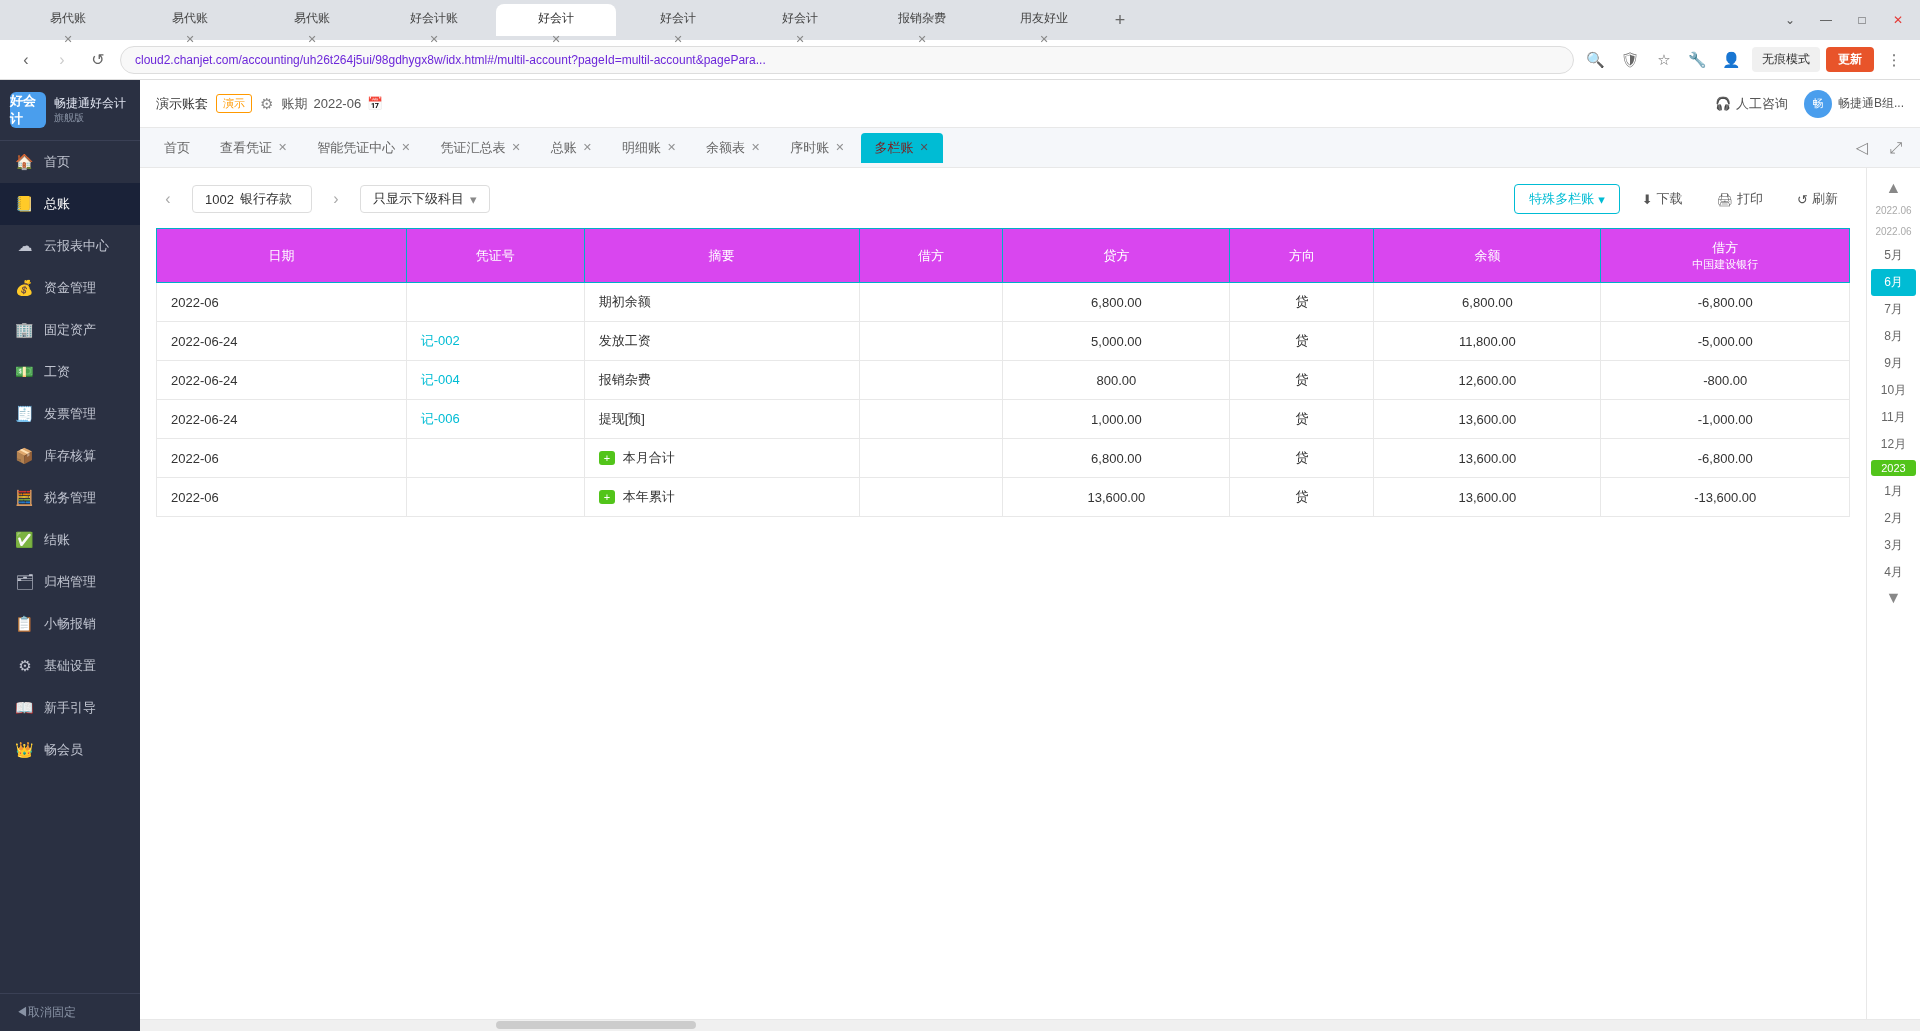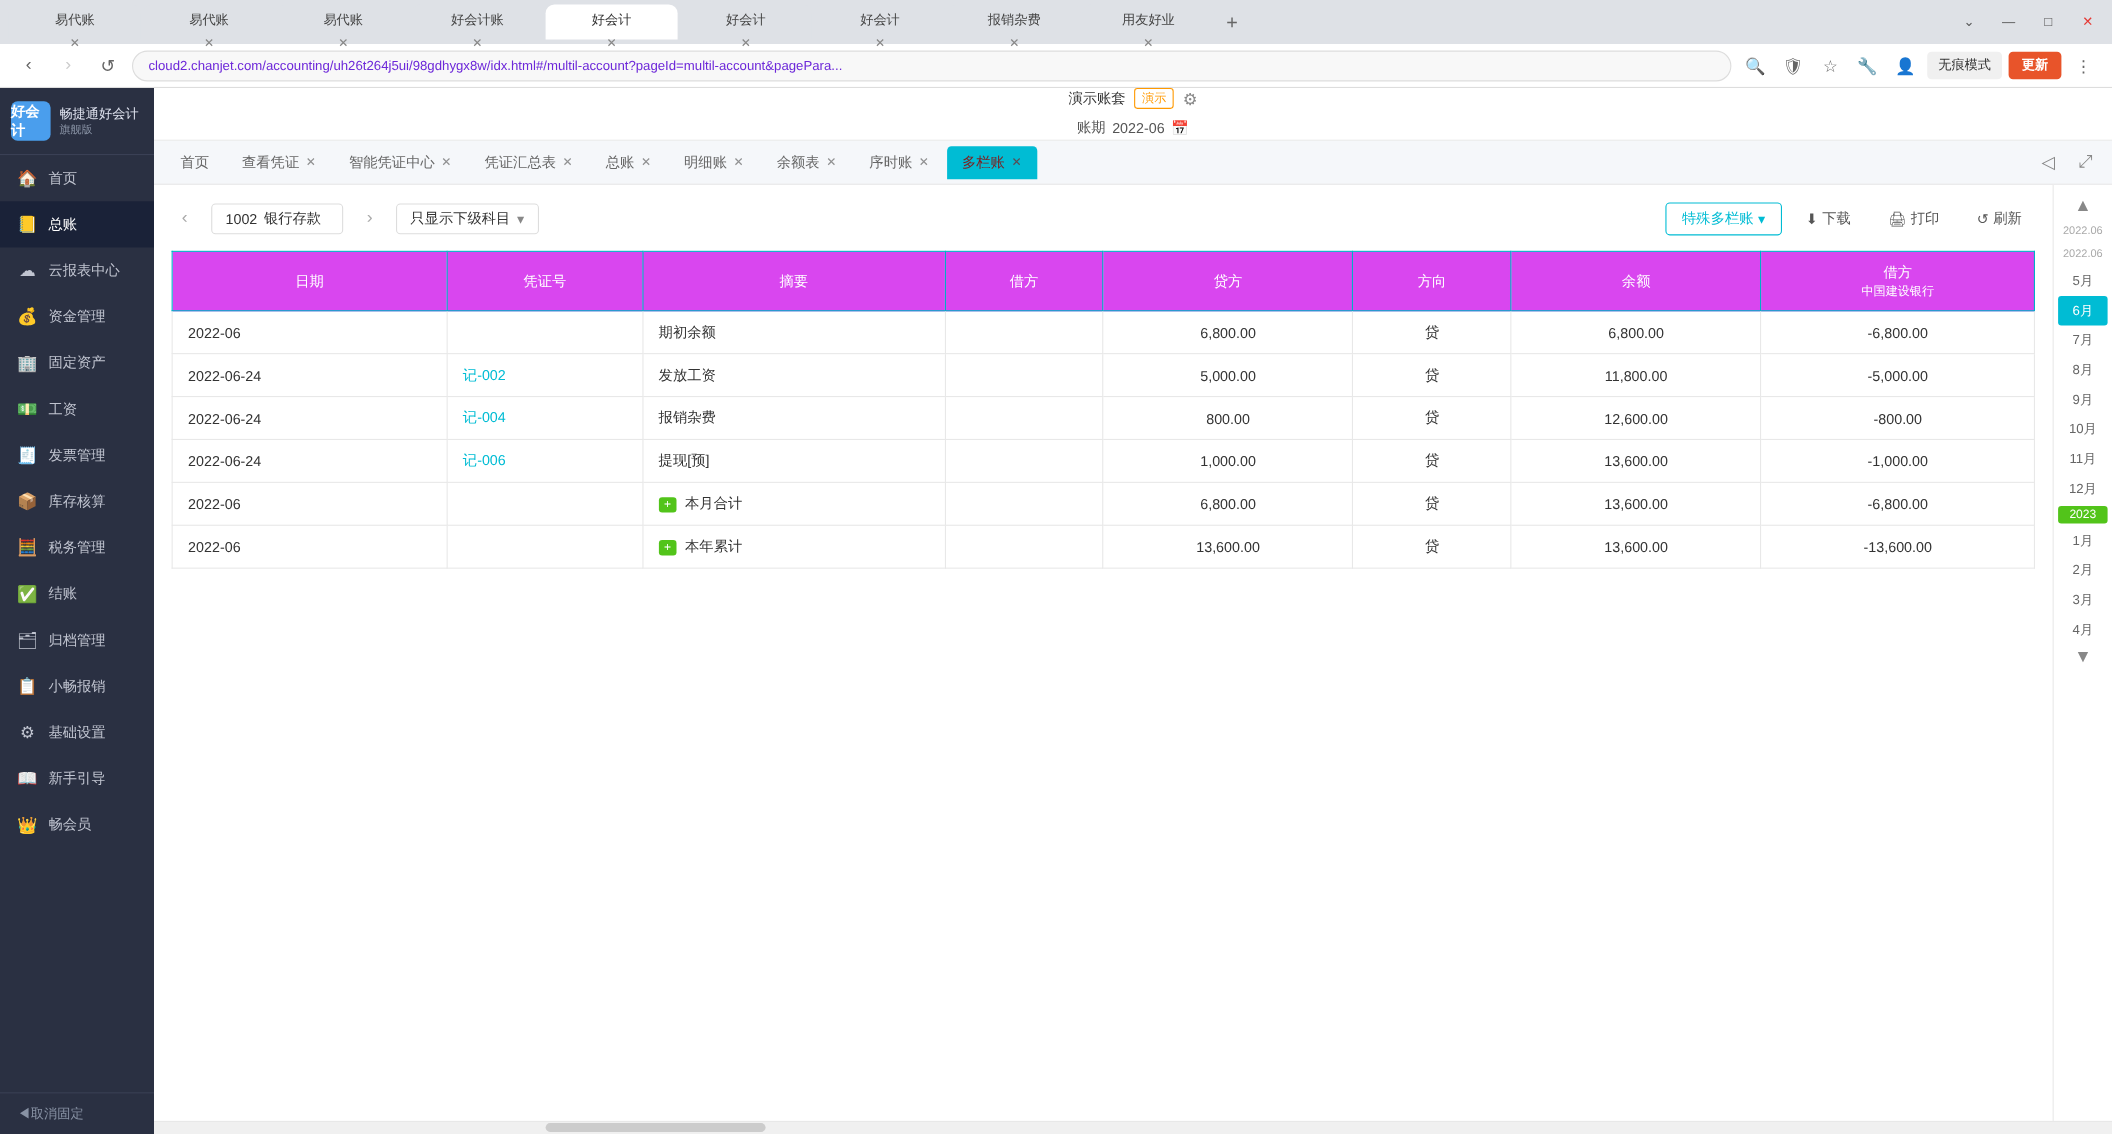--- a/index.html
+++ b/index.html
@@ -36,21 +36,21 @@
     .sidebar-nav { flex: 1; overflow-y: auto; }
     .sidebar-item { display: flex; align-items: center; gap: 10px; padding: 12px 16px; cursor: pointer; font-size: 13px; color: #c0c4d0; }
     .sidebar-item.active { background: #1a2238; color: #fff; }
     .sidebar-icon { width: 18px; height: 18px; display: flex; align-items: center; justify-content: center; font-size: 15px; }
     .sidebar-bottom { padding: 10px 16px; border-top: 1px solid #3a4055; display: flex; align-items: center; gap: 8px; cursor: pointer; font-size: 12px; color: #8892a4; }
 
     
     .main-content { flex: 1; display: flex; flex-direction: column; background: #fff; overflow: hidden; }
 
     
-    .top-bar { height: 48px; background: #fff; border-bottom: 1px solid #e8e8e8; display: flex; align-items: center; padding: 0 16px; gap: 8px; flex-direction: column; }
+    .top-bar { height: 48px; background: #fff; border-bottom: 1px solid #e8e8e8; display: flex; align-items: center; padding: 0 16px; gap: 8px; }
     .account-info { display: flex; align-items: center; gap: 8px; font-size: 13px; color: #333; }
     .demo-badge { background: #fff; border: 1px solid #ff9900; color: #ff9900; border-radius: 3px; padding: 1px 6px; font-size: 11px; }
     .settings-icon { color: #888; cursor: pointer; font-size: 15px; }
     .period-info { display: flex; align-items: center; gap: 6px; color: #555; font-size: 13px; }
     .top-bar-right { margin-left: auto; display: flex; align-items: center; gap: 16px; }
     .consult-btn { display: flex; align-items: center; gap: 4px; color: #555; font-size: 13px; cursor: pointer; }
     .user-avatar { display: flex; align-items: center; gap: 6px; cursor: pointer; }
     .avatar-circle { width: 28px; height: 28px; background: #4a9eed; border-radius: 50%; display: flex; align-items: center; justify-content: center; color: #fff; font-size: 11px; }
     .username { font-size: 12px; color: #555; }
 

